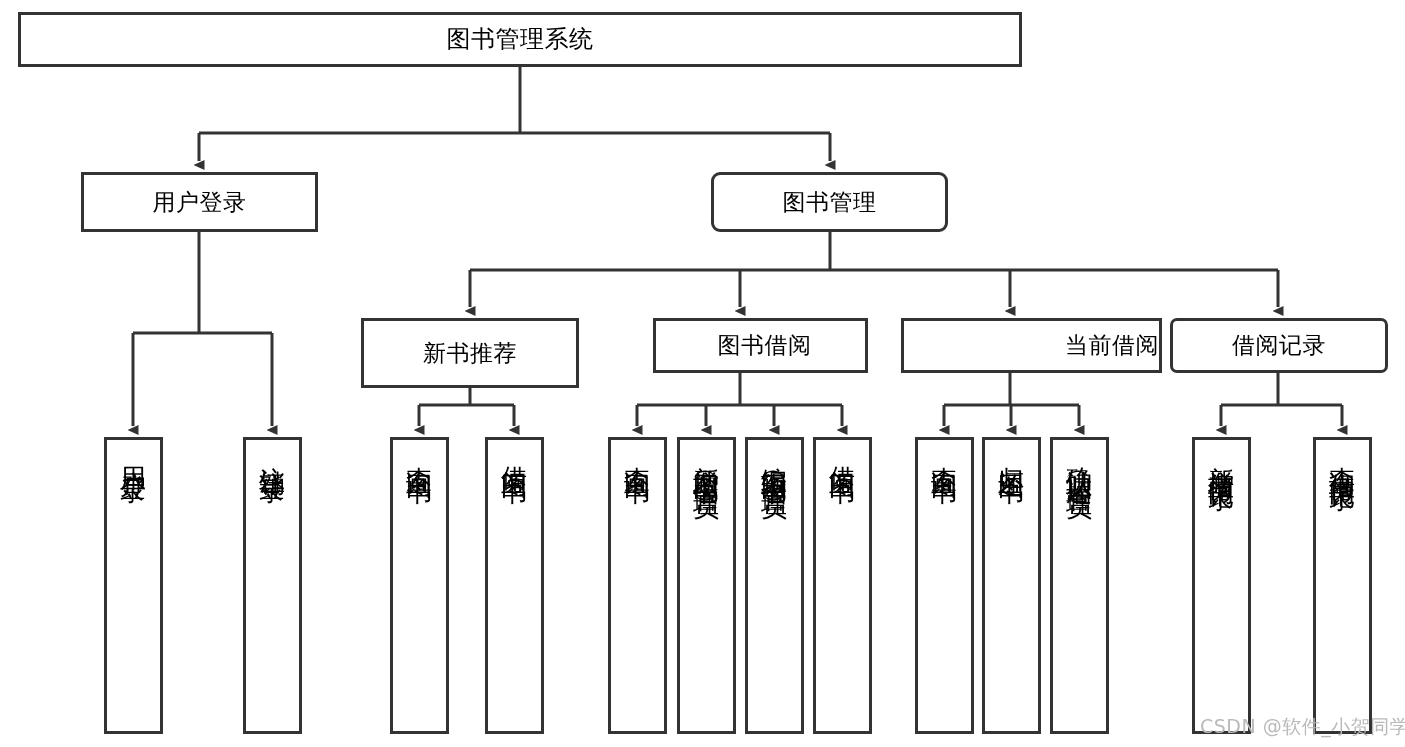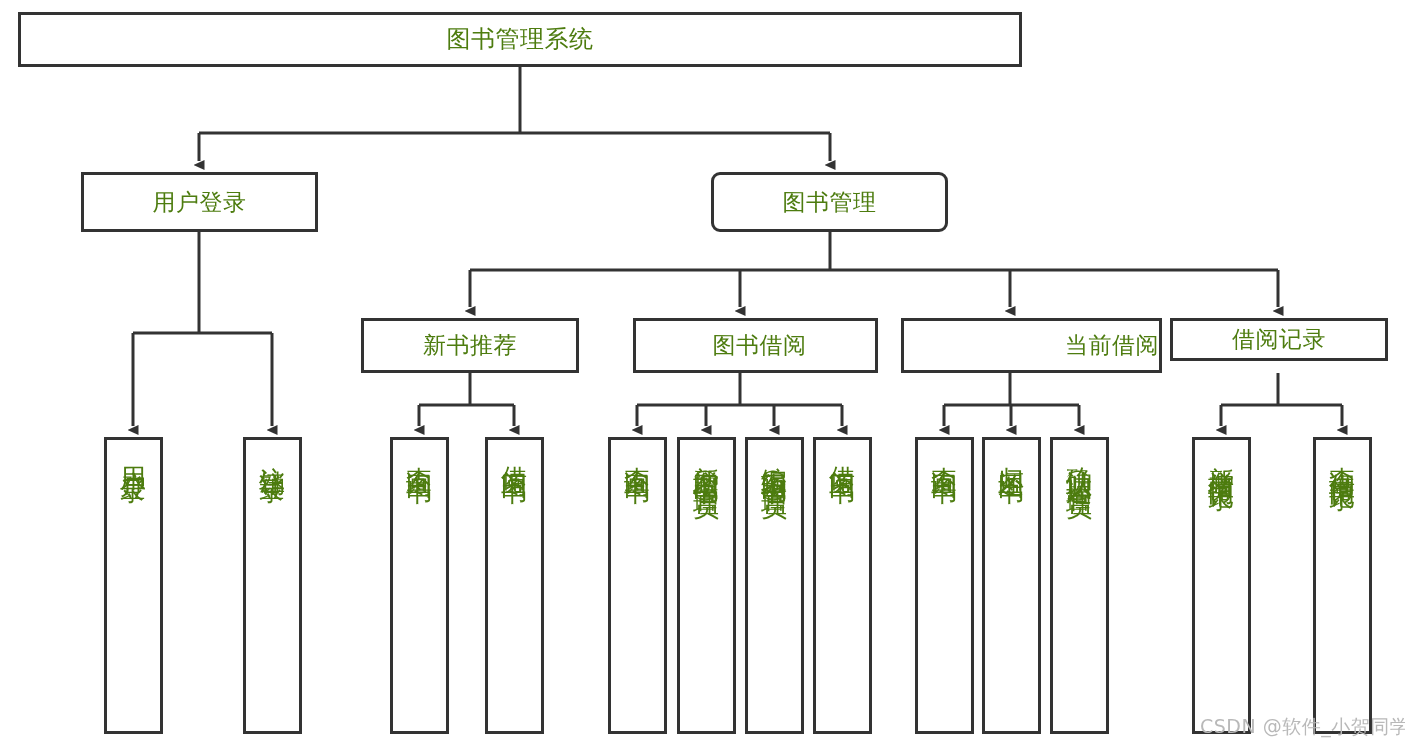--- a/index.html
+++ b/index.html
@@ -33,21 +33,21 @@
     align-items: center;
     justify-content: center;
     color: #3a3a3a;
     z-index: 2;
   }
   .node .label {
     display: block;
     text-align: center;
     line-height: 1.05;
     letter-spacing: 0.5px;
-    color: #4d7c0f;
+    color: #000000;
     white-space: nowrap;
   }
   
   .node.h .label {
     font-size: 23px;
   }
   .node.root .label {
     font-size: 24px;
   }
   
@@ -138,33 +138,33 @@
   </div>
 
   <div class="node h" style="left:81px; top:172px; width:237px; height:60px;">
     <span class="label">用户登录</span>
   </div>
 
   <div class="node h" style="left:711px; top:172px; width:237px; height:60px;border-radius:9px;">
     <span class="label">图书管理</span>
   </div>
 
-  <div class="node h" style="left:361px; top:318px; width:218px; height:55px;">
+  <div class="node h" style="left:361px; top:318px; width:218px; height:70px;">
     <span class="label">新书推荐</span>
   </div>
 
-  <div class="node h" style="left:633px; top:318px; width:245px; height:55px;padding-left:8px;">
+  <div class="node h" style="left:653px; top:318px; width:215px; height:55px;padding-left:8px;">
     <span class="label">图书借阅</span>
   </div>
 
   <div class="node h" style="left:901px; top:318px; width:261px; height:55px;justify-content:flex-end;">
     <span class="label">当前借阅</span>
   </div>
 
-  <div class="node h" style="left:1170px; top:318px; width:218px; height:43px;">
+  <div class="node h" style="left:1170px; top:318px; width:218px; height:55px;border-radius:7px;">
     <span class="label">借阅记录</span>
   </div>
 
   <div class="node leaf" style="left:104px; top:437px; width:59px; height:297px;">
     <span class="label">用户登录</span>
   </div>
 
   <div class="node leaf" style="left:243px; top:437px; width:59px; height:297px;">
     <span class="label">注销登录</span>
   </div>

